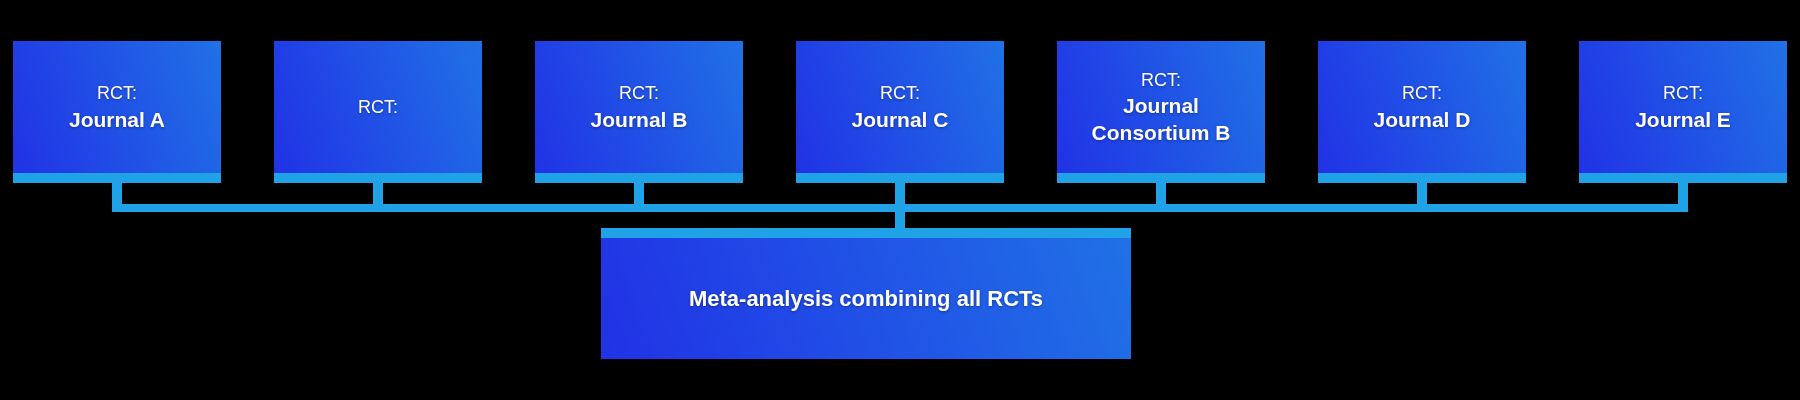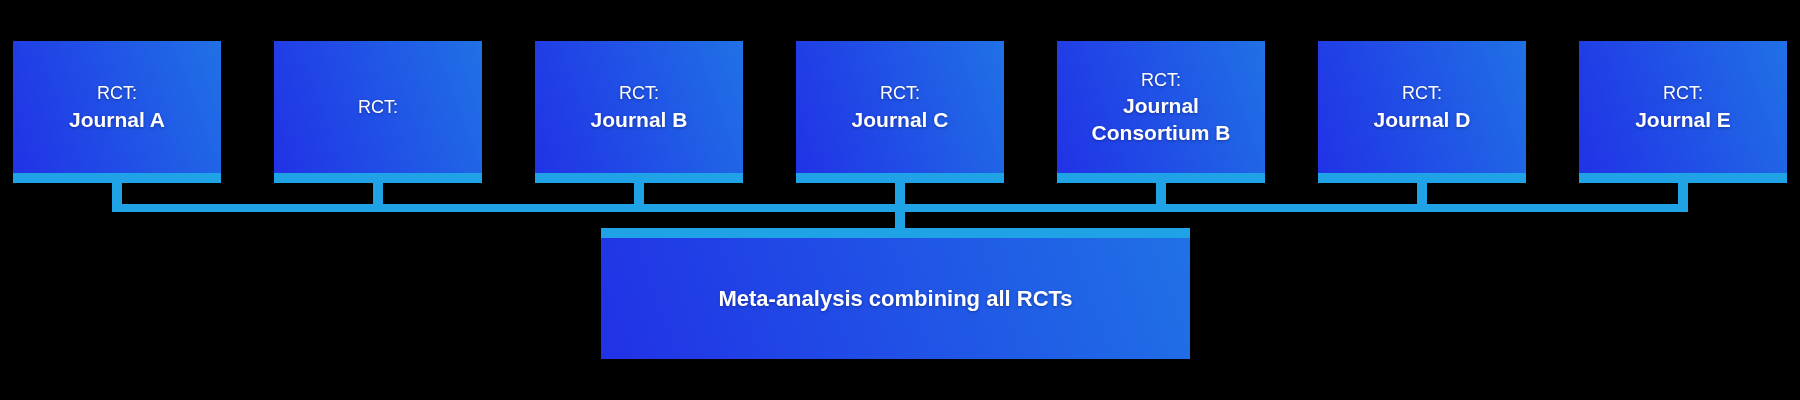--- a/index.html
+++ b/index.html
@@ -64,21 +64,21 @@
     left: 895px;
     top: 206px;
     width: 10px;
     height: 22px;
     background: var(--connector, #1fa3e6);
   }
   .meta-box {
     position: absolute;
     left: 601px;
     top: 228px;
-    width: 589px;
+    width: 530px;
     height: 131px;
     box-sizing: border-box;
     border-top: 10px solid var(--connector, #1fa3e6);
     background: linear-gradient(70deg, var(--g1, #2132e6), var(--g2, #2071e6));
     display: flex;
     align-items: center;
     justify-content: center;
     text-align: center;
     color: var(--text, #ffffff);
   }

